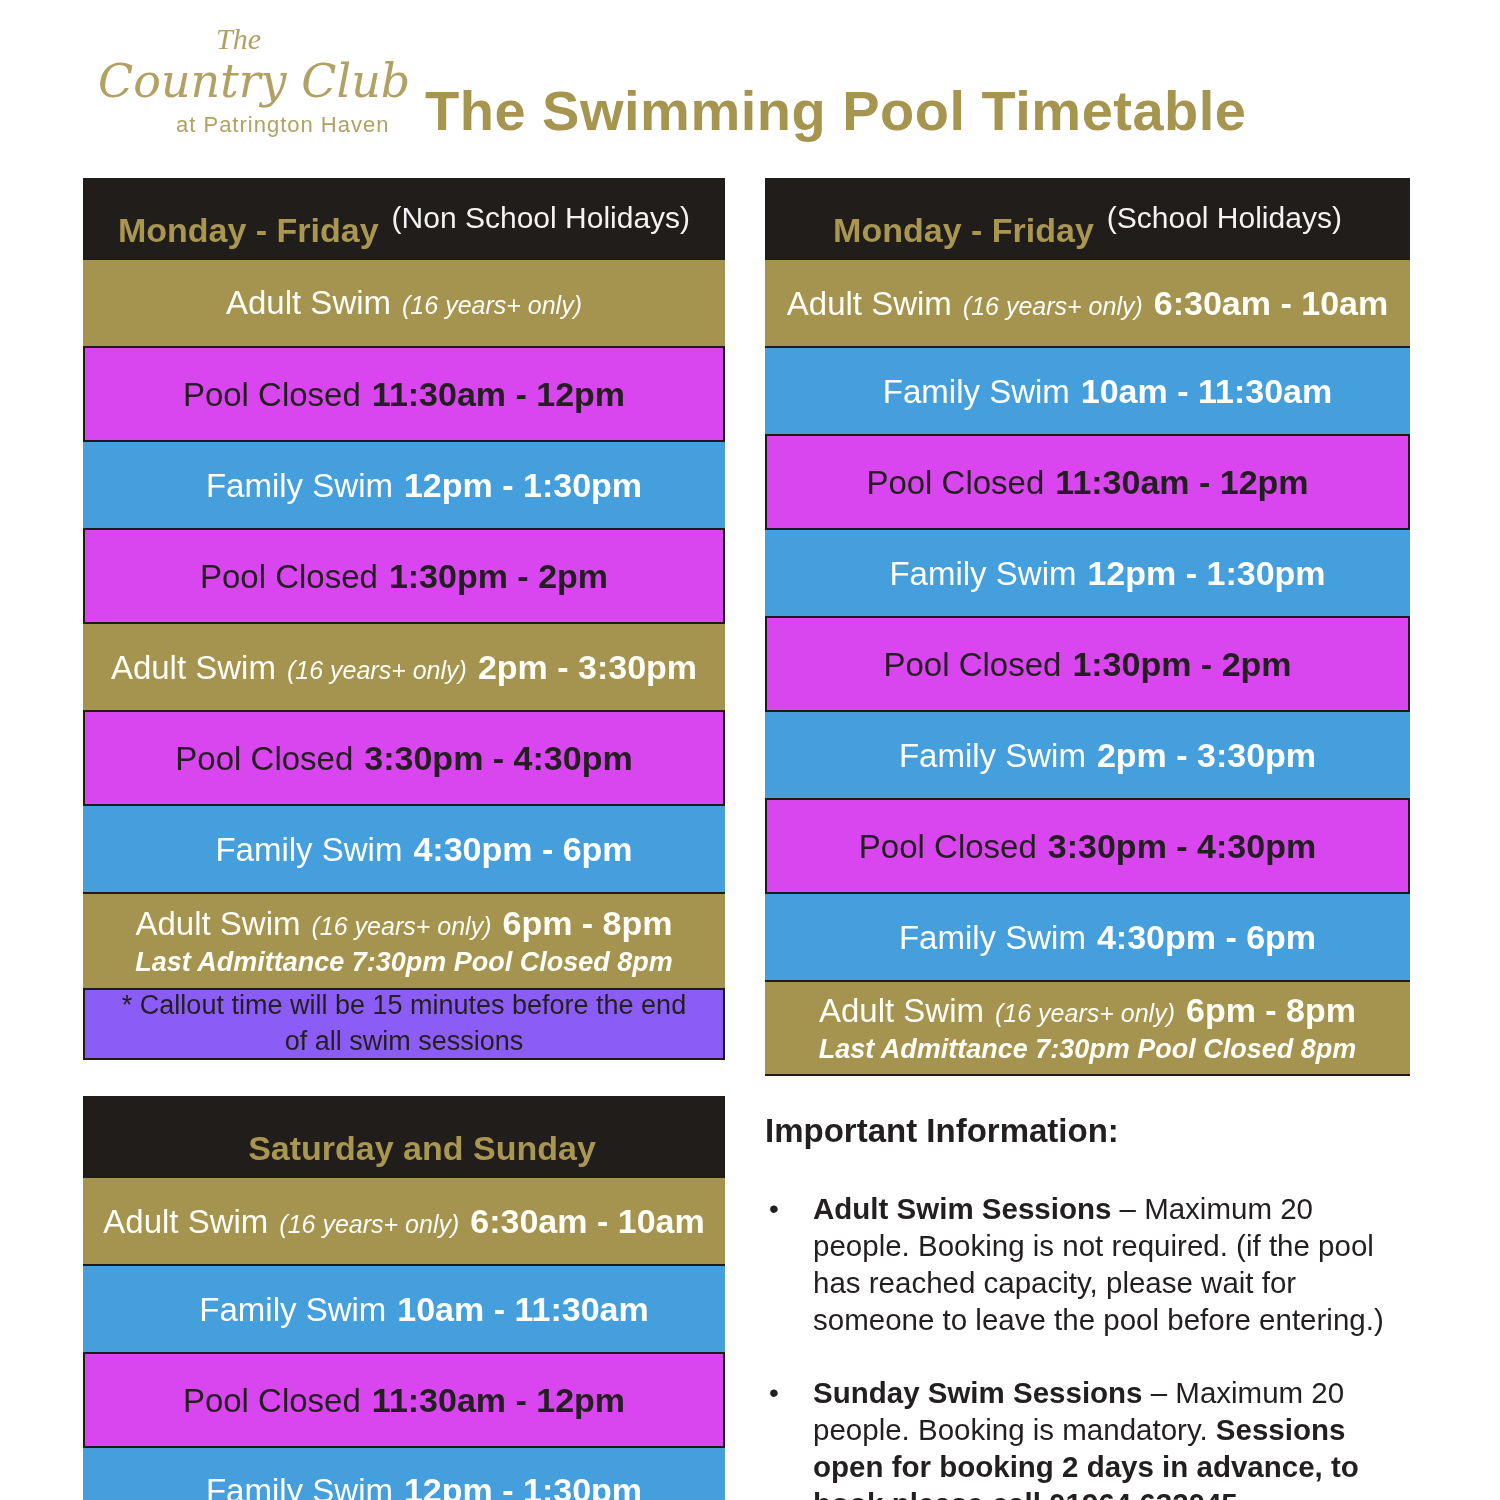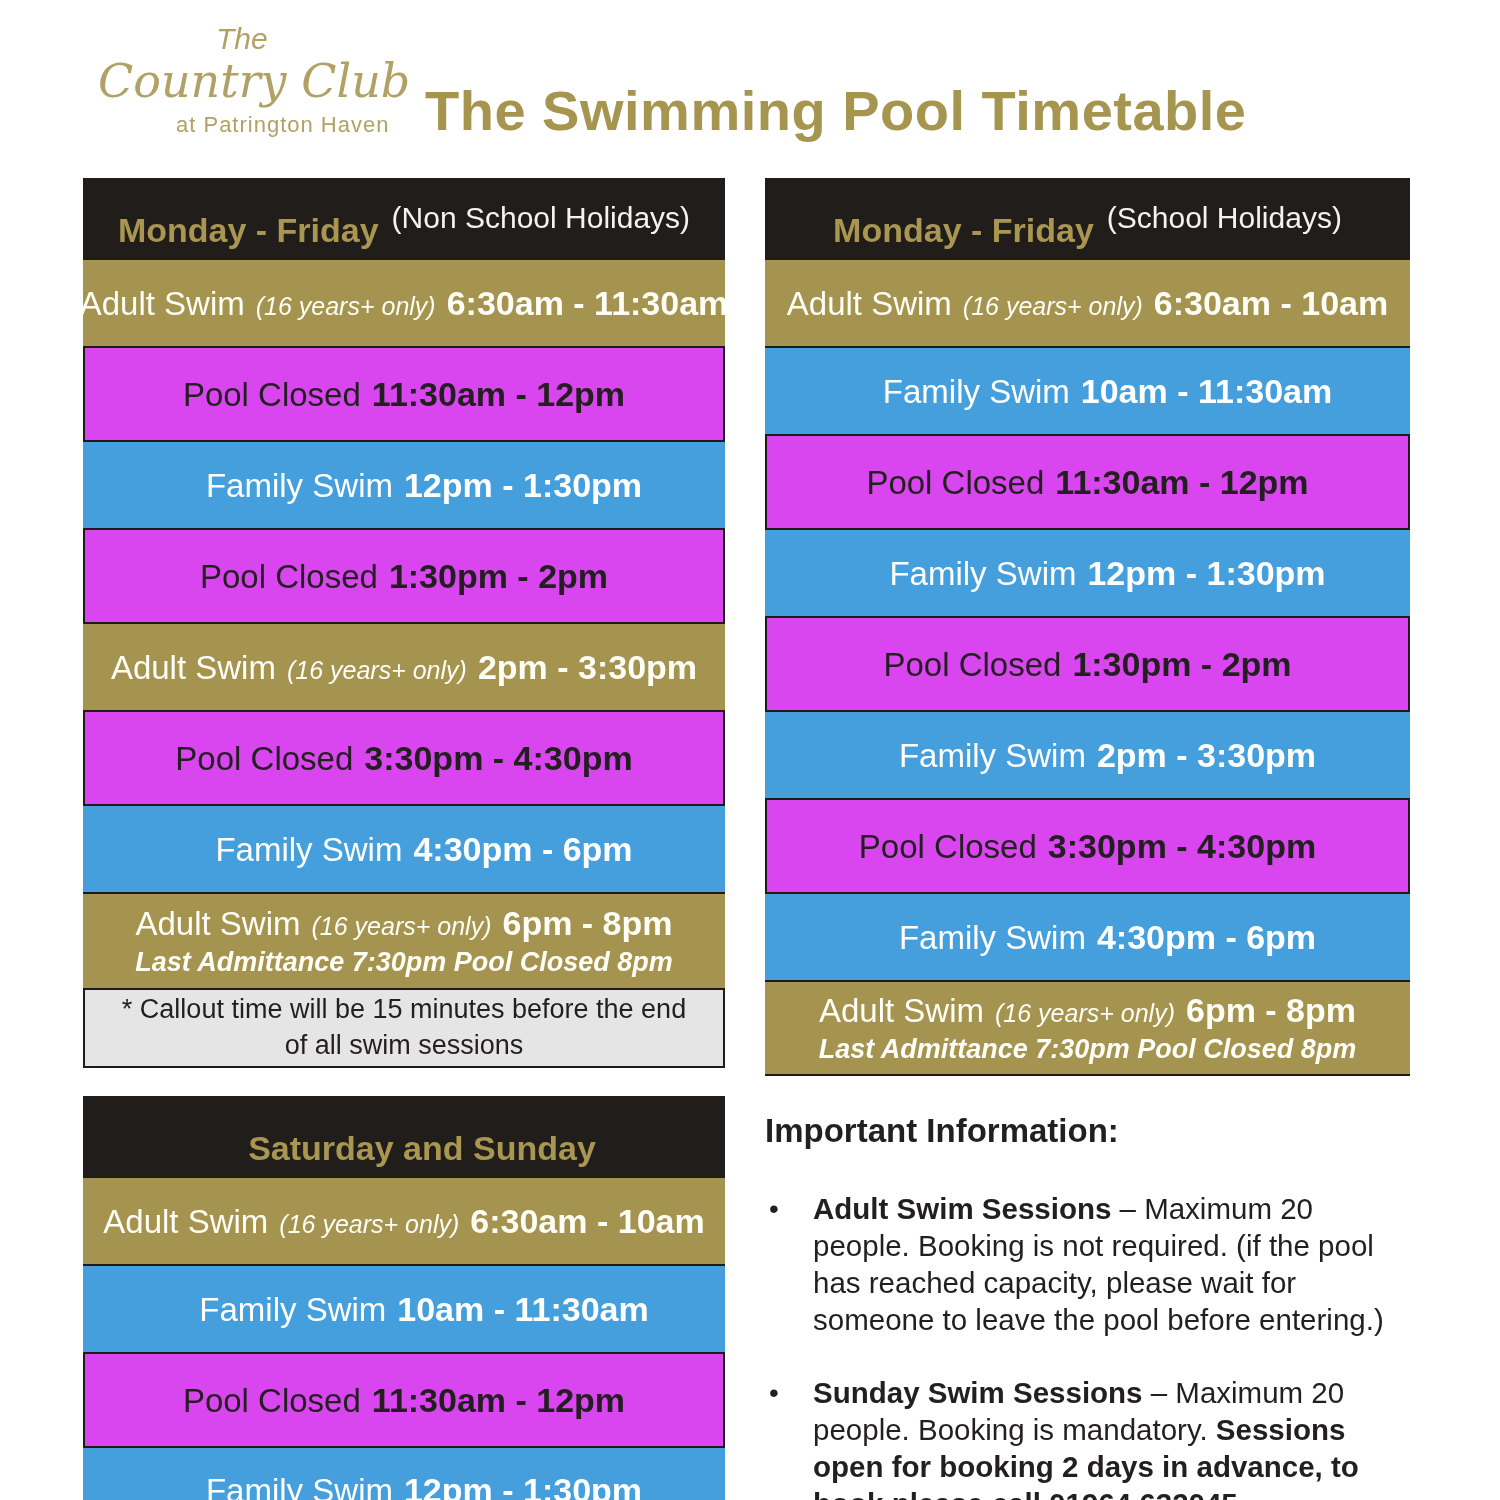--- a/index.html
+++ b/index.html
@@ -3,21 +3,21 @@
 <meta charset="utf-8">
 <style>
   html,body{margin:0;padding:0;}
   body{
     width:1500px;height:1500px;position:relative;overflow:hidden;
     background:#ffffff;font-family:"Liberation Sans", sans-serif;
     color:var(--ink,#231f20);
   }
   
   .logo{position:absolute;left:88px;top:24px;width:330px;color:var(--logogold,#b2a164);line-height:1;}
-  .logo-the{display:block;font-family:Liberation Sans, sans-serif;font-style:italic;font-size:30px;margin-left:128px;}
+  .logo-the{display:block;font-family:Liberation Serif, serif;font-style:italic;font-size:30px;margin-left:128px;}
   .logo-main{display:block;font-family:"DejaVu Serif",serif;font-style:italic;font-size:46px;margin-top:4px;margin-left:10px;white-space:nowrap;}
   .logo-sub{display:block;font-size:22px;font-weight:400;letter-spacing:1px;margin-left:88px;margin-top:10px;white-space:nowrap;}
   .page-title{
     position:absolute;left:425px;top:78px;width:860px;
     font-size:56px;font-weight:700;color:var(--titlegold,#a5954f);
     letter-spacing:.5px;white-space:nowrap;
   }
   
   .timetable{position:absolute;display:flex;flex-direction:column;}
   #table-left,#table-sat{left:83px;width:642px;}
@@ -30,21 +30,21 @@
     text-align:center;box-sizing:border-box;height:88px;
     border-top:2px solid #1f1b19;
   }
   .timetable .row:first-child{border-top:none;}
   .timetable .row:last-child{border-bottom:2px solid #1f1b19;}
   .row-header{background:var(--black,#211d1b);height:80px;}
   .row-adult{background:var(--gold,#a59350);color:#fffef7;}
   .row-family{background:var(--blue,#459fdd);color:#ffffff;padding-left:40px;}
   .row-closed{background:#d946ef;color:var(--ink,#231f20);height:94px;
     border-left:2px solid #1f1b19;border-right:2px solid #1f1b19;}
-  .row-note{background:#e5e5e5;color:var(--ink,#231f20);height:80px;
+  .row-note{background:#8b5cf6;color:var(--ink,#231f20);height:72px;
     border-left:2px solid #1f1b19;border-right:2px solid #1f1b19;}
   .row-dbl{height:96px;}
   .hdr-title{color:var(--goldtext,#a89651);font-size:34px;font-weight:700;margin-top:25px;}
   .hdr-sub{color:#f3f3f3;font-size:30px;font-weight:400;margin-left:13px;}
   .line{display:flex;align-items:baseline;justify-content:center;white-space:nowrap;}
   .lbl{font-size:33px;font-weight:400;}
   .qual{font-size:25px;font-style:italic;margin-left:11px;}
   .time{font-size:34px;font-weight:700;margin-left:11px;}
   .subnote{display:block;font-size:27px;font-style:italic;font-weight:700;margin-top:4px;}
   .note-line{display:block;font-size:27px;line-height:1.32;}
@@ -68,21 +68,20 @@
 
 <div class="timetable" id="table-left">
     <div class="row row-header" style="flex-direction: row;">
       <span class="hdr-title">Monday - Friday</span>
       <span class="hdr-sub">(Non School Holidays)</span>
     </div>
     <div class="row row-adult">
       <div class="line">
         <span class="lbl">Adult Swim</span>
         <span class="qual">(16 years+ only)</span>
-        <span class="time">6:30am - 11:30am</span>
       </div>
     </div>
     <div class="row row-closed">
       <div class="line">
         <span class="lbl">Pool Closed</span>
         <span class="time">11:30am - 12pm</span>
       </div>
     </div>
     <div class="row row-family">
       <div class="line">

